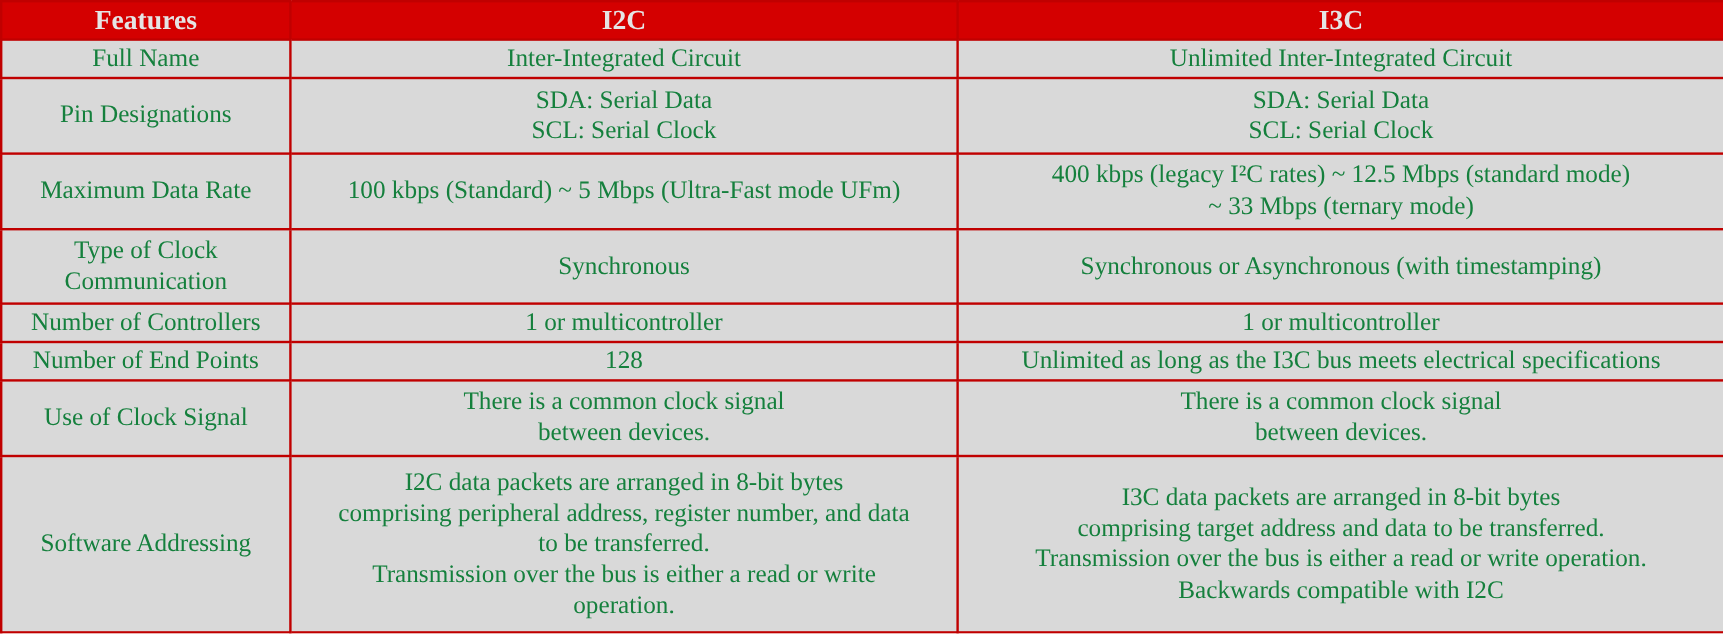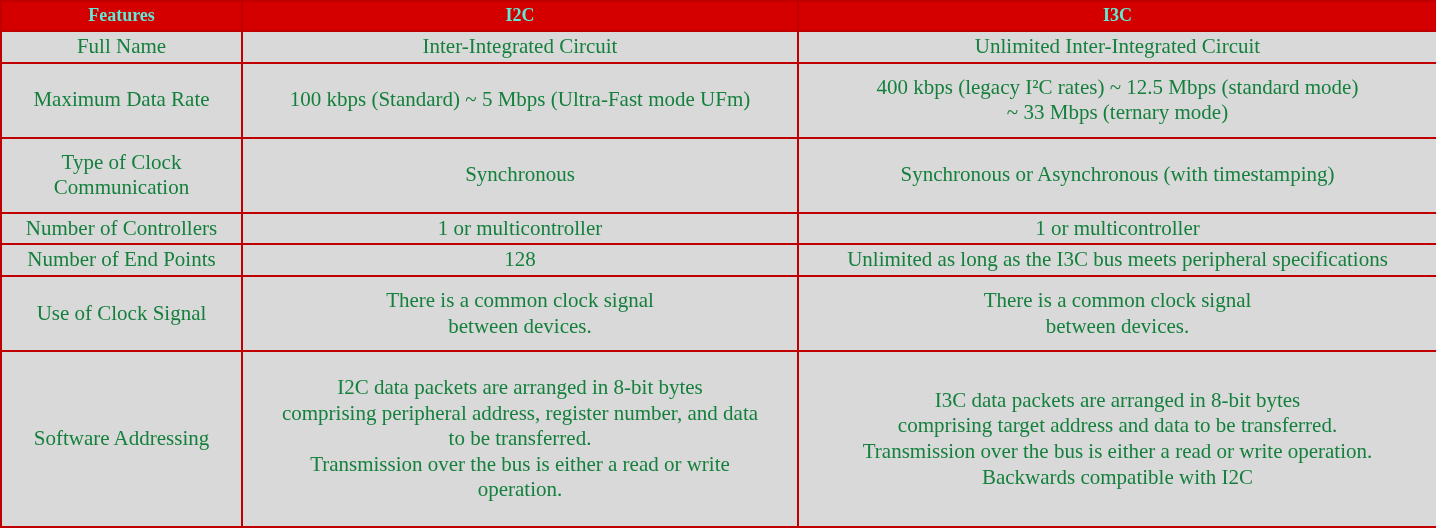--- a/index.html
+++ b/index.html
@@ -33,23 +33,23 @@
     border: 2px solid #c00000;
     text-align: center;
     vertical-align: middle;
     font-size: 21px;
     line-height: 1.22;
     padding: 2px 6px;
     box-sizing: border-box;
   }
   table.compare thead th {
     background: #d40000;
-    color: #5eead4;
+    color: #e5e5e5;
     font-weight: bold;
-    font-size: 18px;
+    font-size: 23px;
     height: 30px;
     padding: 1px 6px;
   }
   table.compare tbody td {
     background: #d9d9d9;
     color: #15803d;
   }
   .cell-lines span {
     display: block;
   }
@@ -78,20 +78,31 @@
       <tr class="row-full">
         <td>Full Name</td>
         <td class="cell-lines">
           <span>Inter-Integrated Circuit</span>
         </td>
         <td class="cell-lines">
           <span>Unlimited Inter-Integrated Circuit</span>
         </td>
       </tr>
 
+      <tr>
+        <td>Pin Designations</td>
+        <td class="cell-lines">
+          <span>SDA: Serial Data</span>
+          <span>SCL: Serial Clock</span>
+        </td>
+        <td class="cell-lines">
+          <span>SDA: Serial Data</span>
+          <span>SCL: Serial Clock</span>
+        </td>
+      </tr>
 
       <tr>
         <td>Maximum Data Rate</td>
         <td class="cell-lines">
           <span>100 kbps (Standard) ~ 5 Mbps (Ultra-Fast mode UFm)</span>
         </td>
         <td class="cell-lines">
           <span>400 kbps (legacy I²C rates) ~ 12.5 Mbps (standard mode)</span>
           <span>~ 33 Mbps (ternary mode)</span>
         </td>
@@ -116,21 +127,21 @@
           <span>1 or multicontroller</span>
         </td>
       </tr>
 
       <tr class="row-full">
         <td>Number of End Points</td>
         <td class="cell-lines">
           <span>128</span>
         </td>
         <td class="cell-lines">
-          <span>Unlimited as long as the I3C bus meets peripheral specifications</span>
+          <span>Unlimited as long as the I3C bus meets electrical specifications</span>
         </td>
       </tr>
 
       <tr>
         <td>Use of Clock Signal</td>
         <td class="cell-lines">
           <span>There is a common clock signal</span>
           <span>between devices.</span>
         </td>
         <td class="cell-lines">

